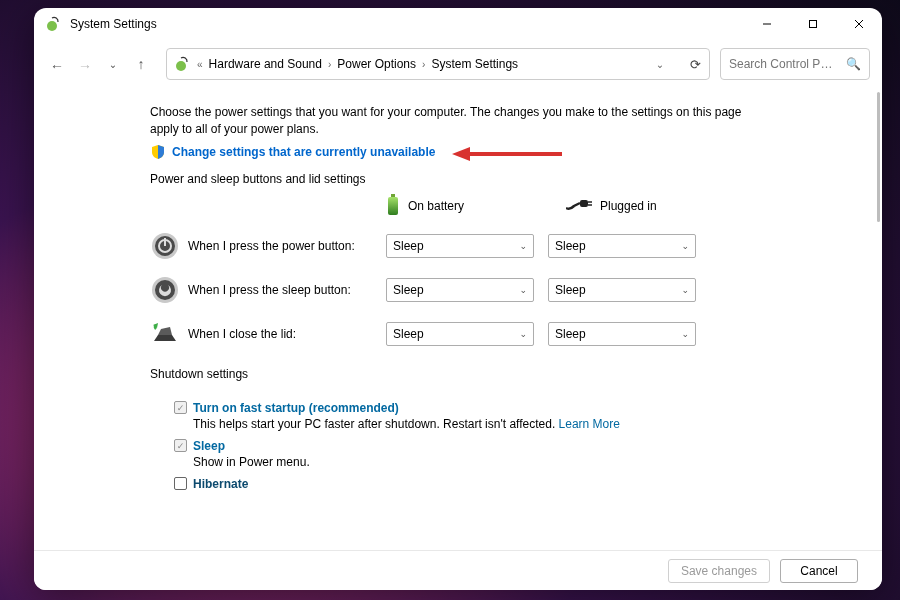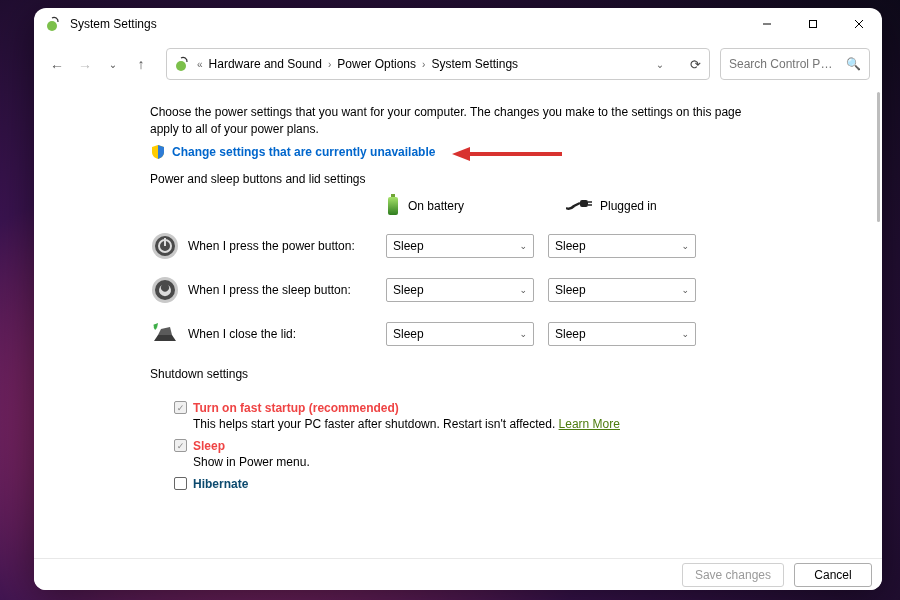--- a/index.html
+++ b/index.html
@@ -49,27 +49,27 @@
   .settingrow .rlabel { width: 198px; font-size: 12px; }
   .dd { width: 148px; height: 24px; border: 1px solid #adadad; border-radius: 2px; padding: 0 6px; display: flex; align-items: center; justify-content: space-between; font-size: 12px; background: #fff; }
   .dd .chev { font-size: 9px; color: #555; }
   .ddgap { width: 14px; }
 
   .shutdown-label { font-size: 12px; margin: 18px 0 20px 0; }
   .shopt { margin-left: 24px; margin-bottom: 8px; }
   .shopt .row1 { display: flex; align-items: center; gap: 6px; font-size: 12px; }
   .shopt .cb { width: 13px; height: 13px; border: 1px solid #999; border-radius: 2px; display: inline-flex; align-items: center; justify-content: center; font-size: 9px; background: #f0f0f0; color: #888; }
   .shopt .cb.enabled { background: #fff; color: #000; border-color: #666; }
-  .shopt .bold { font-weight: 600; color: #ef4444; }
+  .shopt .bold { font-weight: 600; color: #0369a1; }
   .shopt .bold.enabled { color: #0c4a6e; }
   .shopt .desc { margin-left: 19px; font-size: 12px; color: #000; margin-top: 2px; }
-  .shopt .desc a { color: #4d7c0f; text-decoration: underline; }
-
-  
-  .footer { height: 32px; border-top: 1px solid #e8e8e8; display: flex; align-items: center; justify-content: flex-end; padding: 0 10px; gap: 10px; background: #fff; }
+  .shopt .desc a { color: #0369a1; }
+
+  
+  .footer { height: 40px; border-top: 1px solid #e8e8e8; display: flex; align-items: center; justify-content: flex-end; padding: 0 24px; gap: 10px; background: #fff; }
   .btn { min-width: 78px; height: 24px; border: 1px solid #adadad; border-radius: 3px; background: #fff; font-size: 12px; padding: 0 12px; display: flex; align-items: center; justify-content: center; }
   .btn.disabled { color: #9a9a9a; border-color: #d0d0d0; }
   .h-main { font-size: 18px; color: #115a8d; font-weight: normal; margin-bottom: 8px; color:#0d5fa5; }
   .h-main { color: #0e5da3; }
   .h-main { color: #14599c; }
   .h-main { color: #1259a0; }
 </style>
 </head>
 <body>
 

